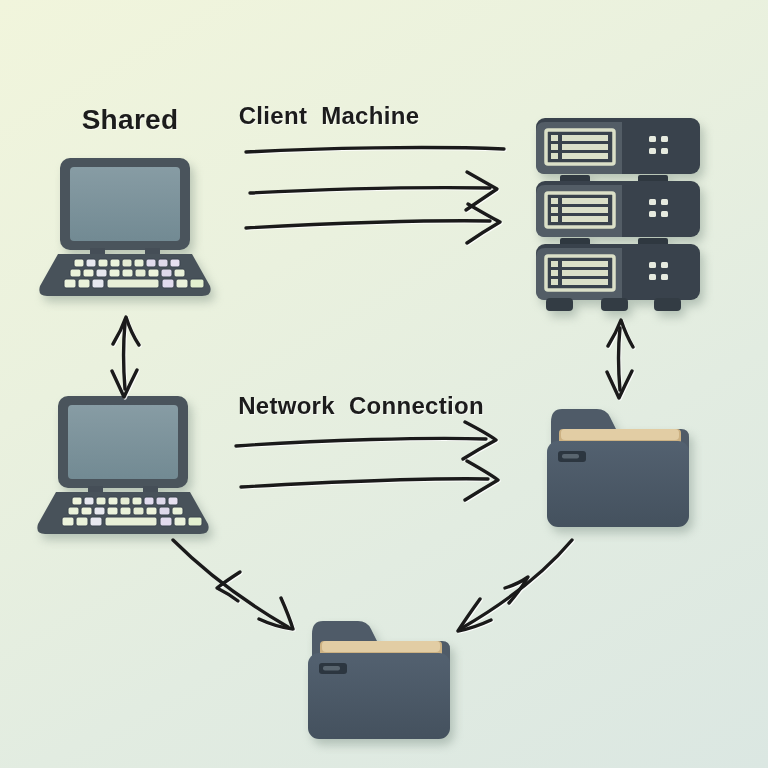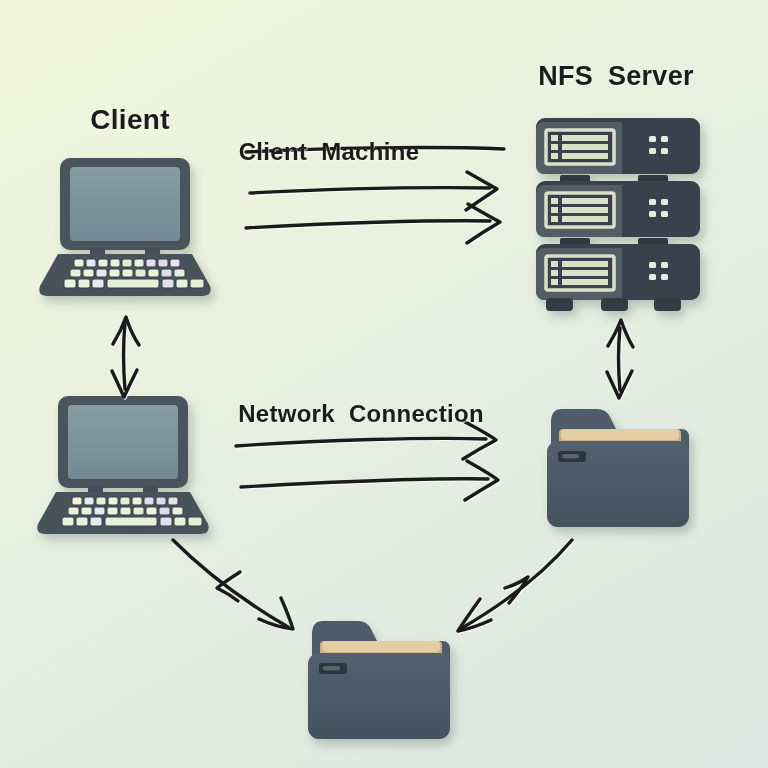--- a/index.html
+++ b/index.html
@@ -15,23 +15,23 @@
     position:absolute;
     font-weight:700;
     color:#1c1c1c;
     text-align:center;
     letter-spacing:0.3px;
     word-spacing:7px;
     text-shadow:1px 1px 0 rgba(255,255,255,0.65);
     white-space:nowrap;
   }
   .label-client{left:40px;top:104px;width:180px;font-size:28px;}
-  .label-client-machine{left:199px;top:102px;width:260px;font-size:24px;margin-top:36px;}
+  .label-client-machine{left:199px;top:102px;width:260px;font-size:24px;}
   .label-nfs-server{left:486px;top:61px;width:260px;font-size:27px;}
-  .label-network-connection{left:211px;top:400px;width:300px;font-size:24px;}
+  .label-network-connection{left:211px;top:392px;width:300px;font-size:24px;}
   .label-shared-directory{left:457px;top:676px;width:300px;font-size:25px;}
   .obj{filter:drop-shadow(4px 6px 5px rgba(105,125,115,0.38));}
   .ink{filter:drop-shadow(1.5px 1.5px 0 rgba(255,255,255,0.85));}
   .ink path{fill:none;stroke:#1a1a1a;stroke-width:3.4;stroke-linecap:round;stroke-linejoin:round;}
 </style>
 </head>
 <body>
 
 <div class="stage">
 
@@ -163,18 +163,17 @@
       <path d="M281,598 Q289,616 293,629 Q276,627 259,619"></path>
     </g>
 
     <g class="ink">
       <path d="M572,540 C545,572 505,603 462,628"></path>
       <path d="M505,588 Q518,584 528,577 Q519,592 509,603"></path>
       <path d="M480,599 Q467,617 458,631 Q474,628 491,620"></path>
     </g>
   </svg>
 
-  <div class="label label-client">Client</div>
+  <div class="label label-client">Shared</div>
   <div class="label label-client-machine">Client Machine</div>
-  <div class="label label-nfs-server">NFS Server</div>
   <div class="label label-network-connection">Network Connection</div>
 
 </div>
 
 </body></html>

